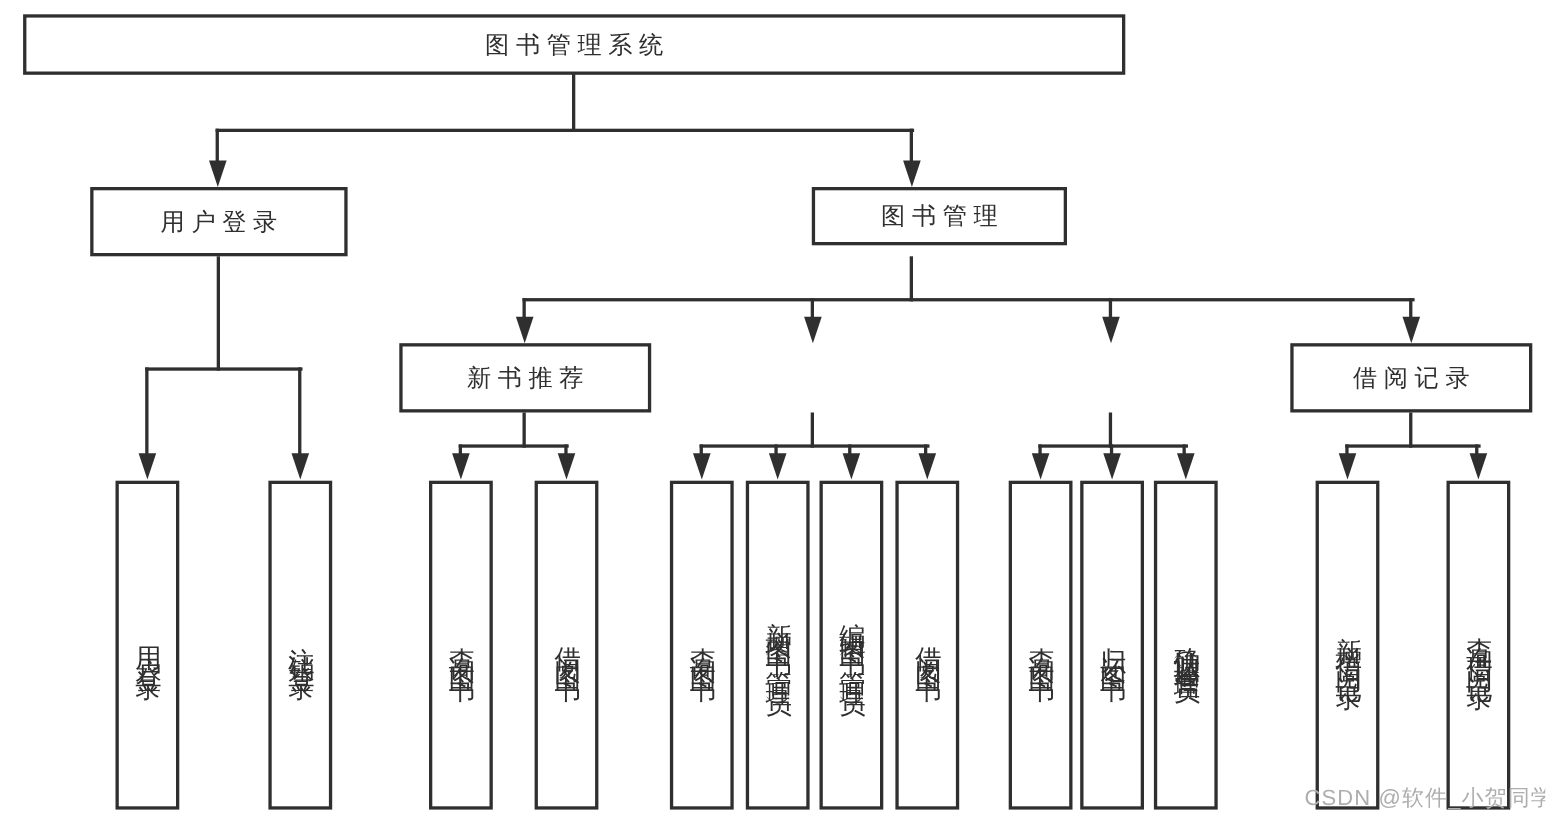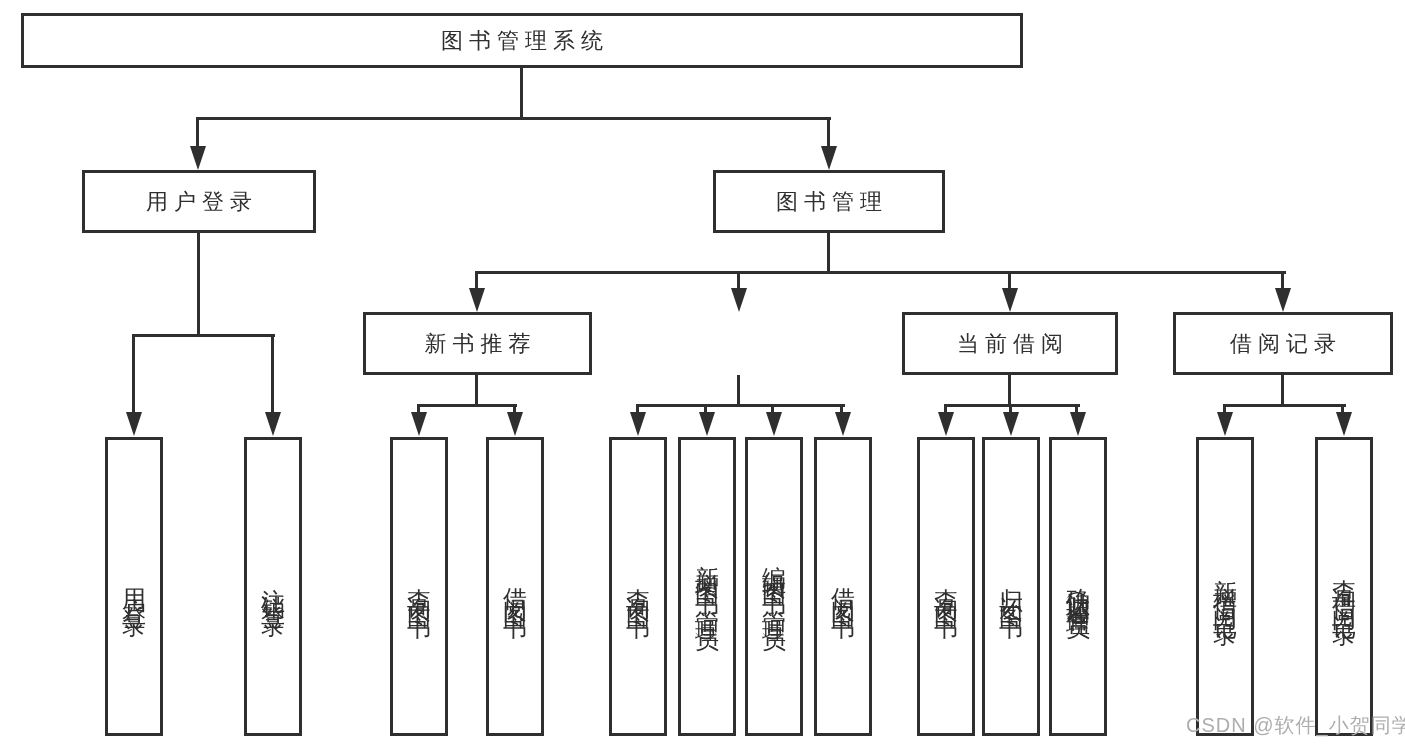--- a/index.html
+++ b/index.html
@@ -31,24 +31,23 @@
   }
 </style>
 </head>
 <body>
 
 <div class="stage">
 
   <div class="bx" style="left:21px;top:13px;width:1002px;height:55px">图书管理系统</div>
 
   <div class="bx" style="left:82px;top:170px;width:234px;height:63px">用户登录</div>
-  <div class="bx" style="left:713px;top:170px;width:232px;height:63px">图书管理</div>
+  <div class="bx" style="left:738px;top:170px;width:232px;height:53px">图书管理</div>
 
   <div class="bx" style="left:363px;top:312px;width:229px;height:63px">新书推荐</div>
-  <div class="bx" style="left:902px;top:312px;width:216px;height:63px">当前借阅</div>
   <div class="bx" style="left:1173px;top:312px;width:220px;height:63px">借阅记录</div>
 
   <div class="lf" style="left:105px">用户登录</div>
   <div class="lf" style="left:244px">注销登录</div>
   <div class="lf" style="left:390px">查询图书</div>
   <div class="lf" style="left:486px">借阅图书</div>
   <div class="lf" style="left:609px">查询图书</div>
   <div class="lf" style="left:678px">新增图书（管理员）</div>
   <div class="lf" style="left:745px">编辑图书（管理员）</div>
   <div class="lf" style="left:814px">借阅图书</div>

